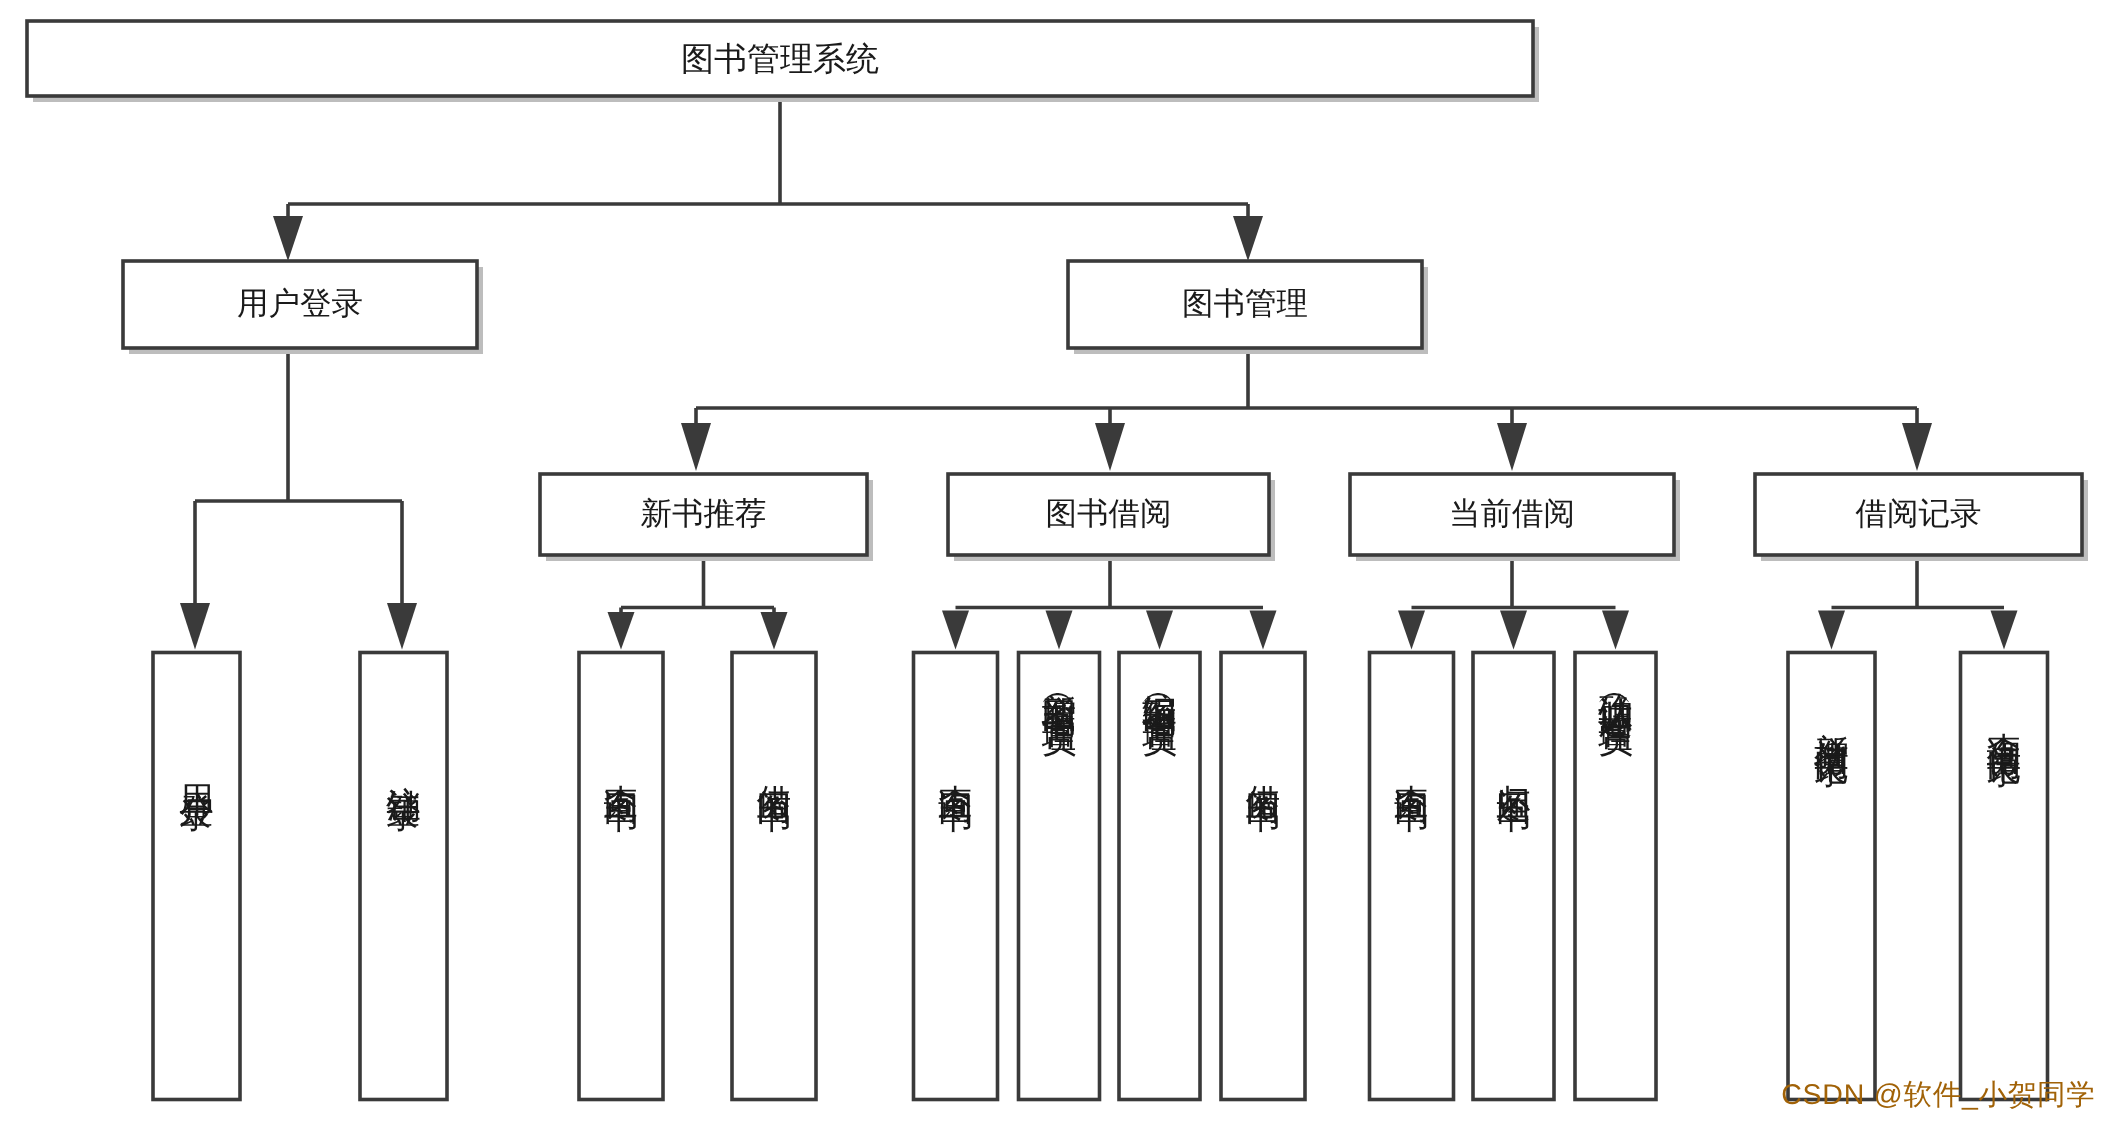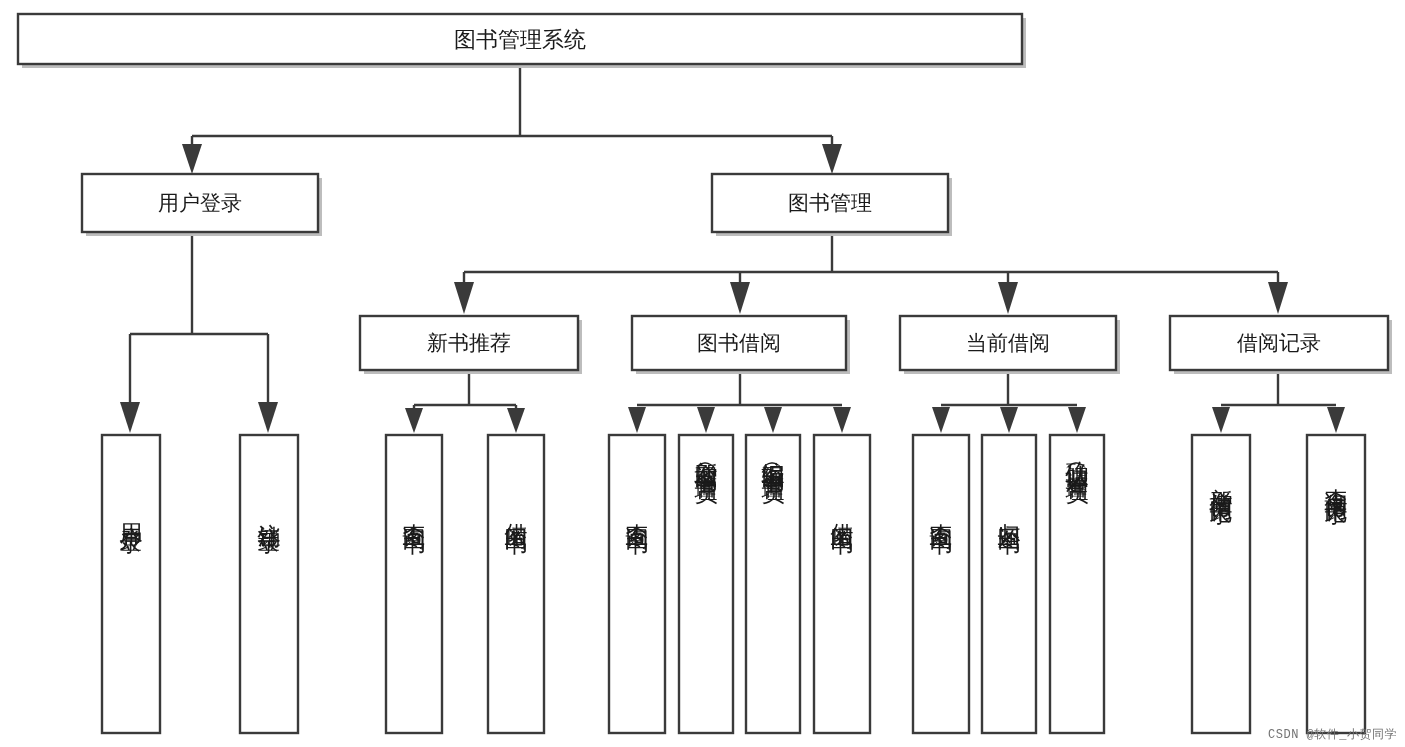--- a/index.html
+++ b/index.html
@@ -75,23 +75,23 @@
     line-height: 1.0;
     color: #1a1a1a;
     letter-spacing: 3px;
     white-space: nowrap;
     text-align: left;
   }
   .watermark {
     position: absolute;
     right: 8px;
     bottom: 4px;
-    font-family: Liberation Mono, monospace;
-    font-size: 12px;
-    color: #737373;
+    font-family: Liberation Sans, sans-serif;
+    font-size: 19px;
+    color: #a16207;
     letter-spacing: 0.5px;
     white-space: nowrap;
   }
 </style>
 </head>
 <body>
 
 <div id="diagram-root">
 
   <svg id="flowchart" viewBox="0 0 1405 747" xmlns="http://www.w3.org/2000/svg">

